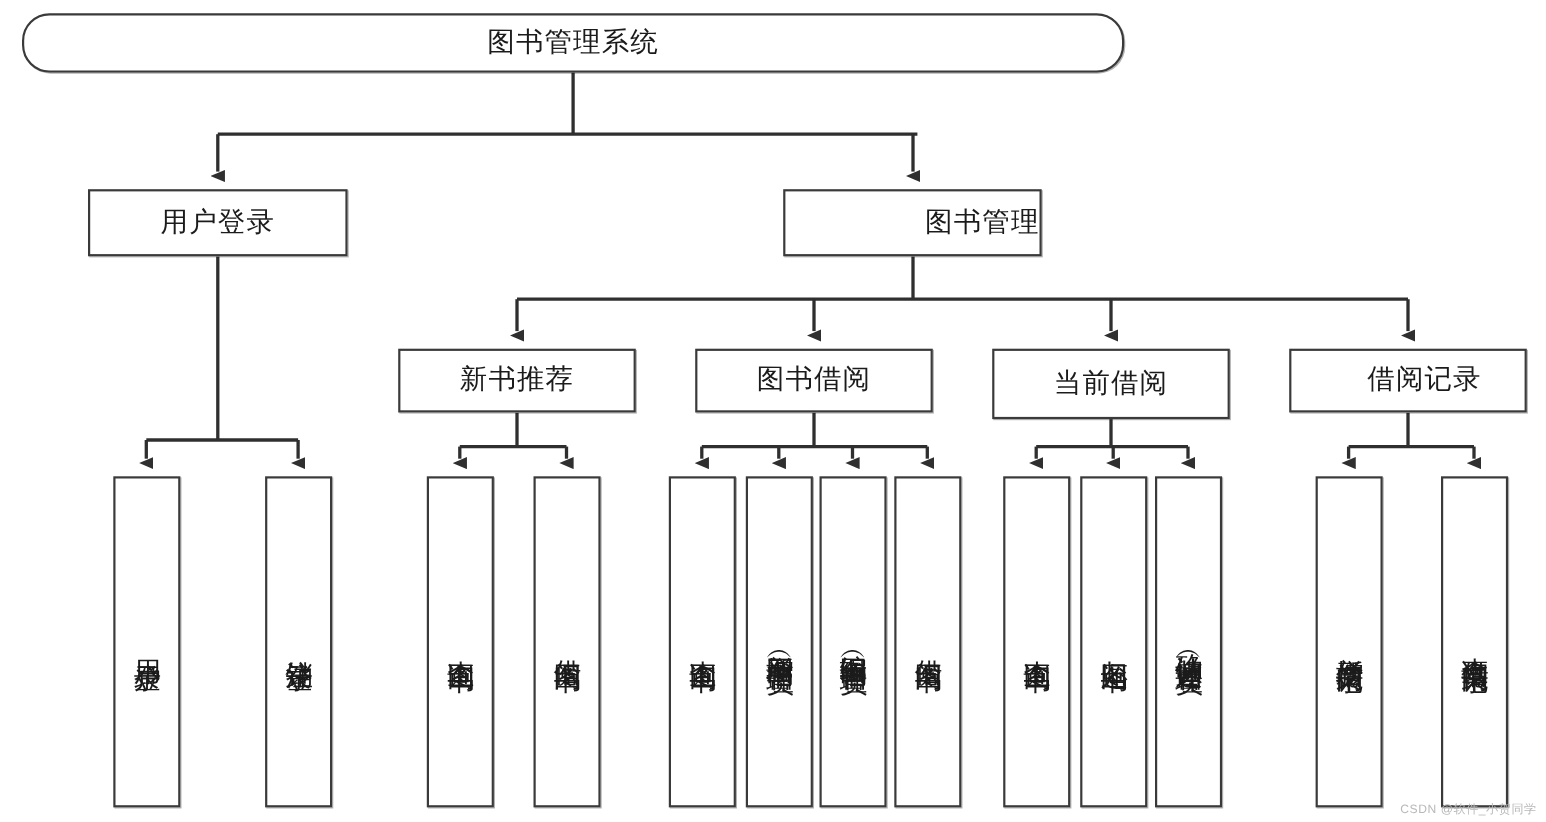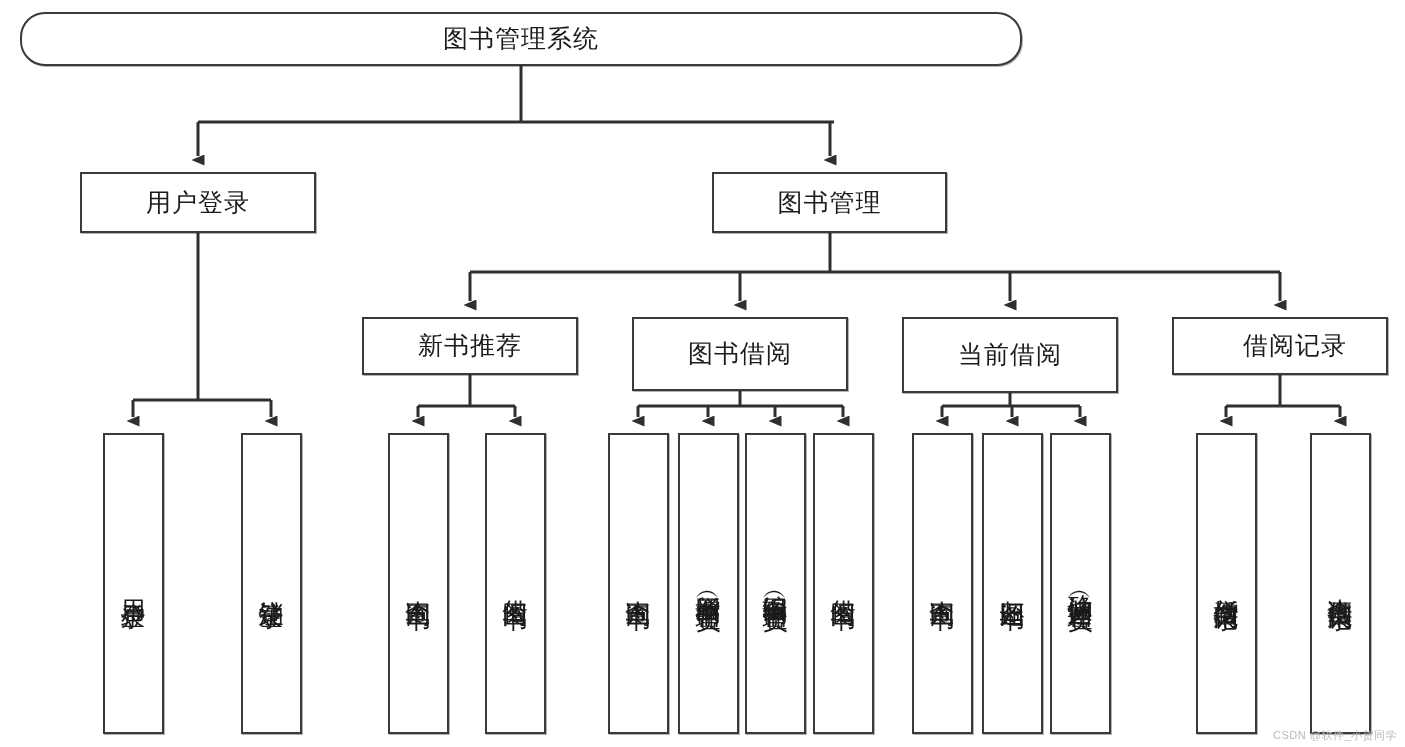--- a/index.html
+++ b/index.html
@@ -129,31 +129,31 @@
     </g>
   </svg>
 
   <div class="node h root" id="node-root" style="left: 20px; top: 12px; width: 1002px; height: 54px;">
     <span>图书管理系统</span>
   </div>
 
   <div class="node h" id="node-l2-0" style="left: 80px; top: 172px; width: 236px; height: 61px;">
     <span>用户登录</span>
   </div>
-  <div class="node h" id="node-l2-1" style="left: 712px; top: 172px; width: 235px; height: 61px;">
+  <div class="node h" id="node-l2-1" style="left: 712px; top: 172px; width: 235px; height: 61px; justify-content: flex-end;">
     <span>图书管理</span>
   </div>
 
   <div class="node h" id="node-l3-0" style="left: 362px; top: 317px; width: 216px; height: 58px;">
     <span>新书推荐</span>
   </div>
-  <div class="node h" id="node-l3-1" style="left: 632px; top: 317px; width: 216px; height: 74px;">
+  <div class="node h" id="node-l3-1" style="left: 632px; top: 317px; width: 216px; height: 58px;">
     <span>图书借阅</span>
   </div>
-  <div class="node h" id="node-l3-2" style="left: 902px; top: 317px; width: 216px; height: 76px;">
+  <div class="node h" id="node-l3-2" style="left: 902px; top: 317px; width: 216px; height: 64px;">
     <span>当前借阅</span>
   </div>
   <div class="node h" id="node-l3-3" style="left: 1172px; top: 317px; width: 216px; height: 58px; padding-left: 30px;">
     <span>借阅记录</span>
   </div>
 
   <div class="node v" id="node-leaf-0" style="left: 103px; top: 433px; width: 61px; height: 301px;">
     <span class="vtext">用户登录</span>
   </div>
   <div class="node v" id="node-leaf-1" style="left: 241px; top: 433px; width: 61px; height: 301px;">

